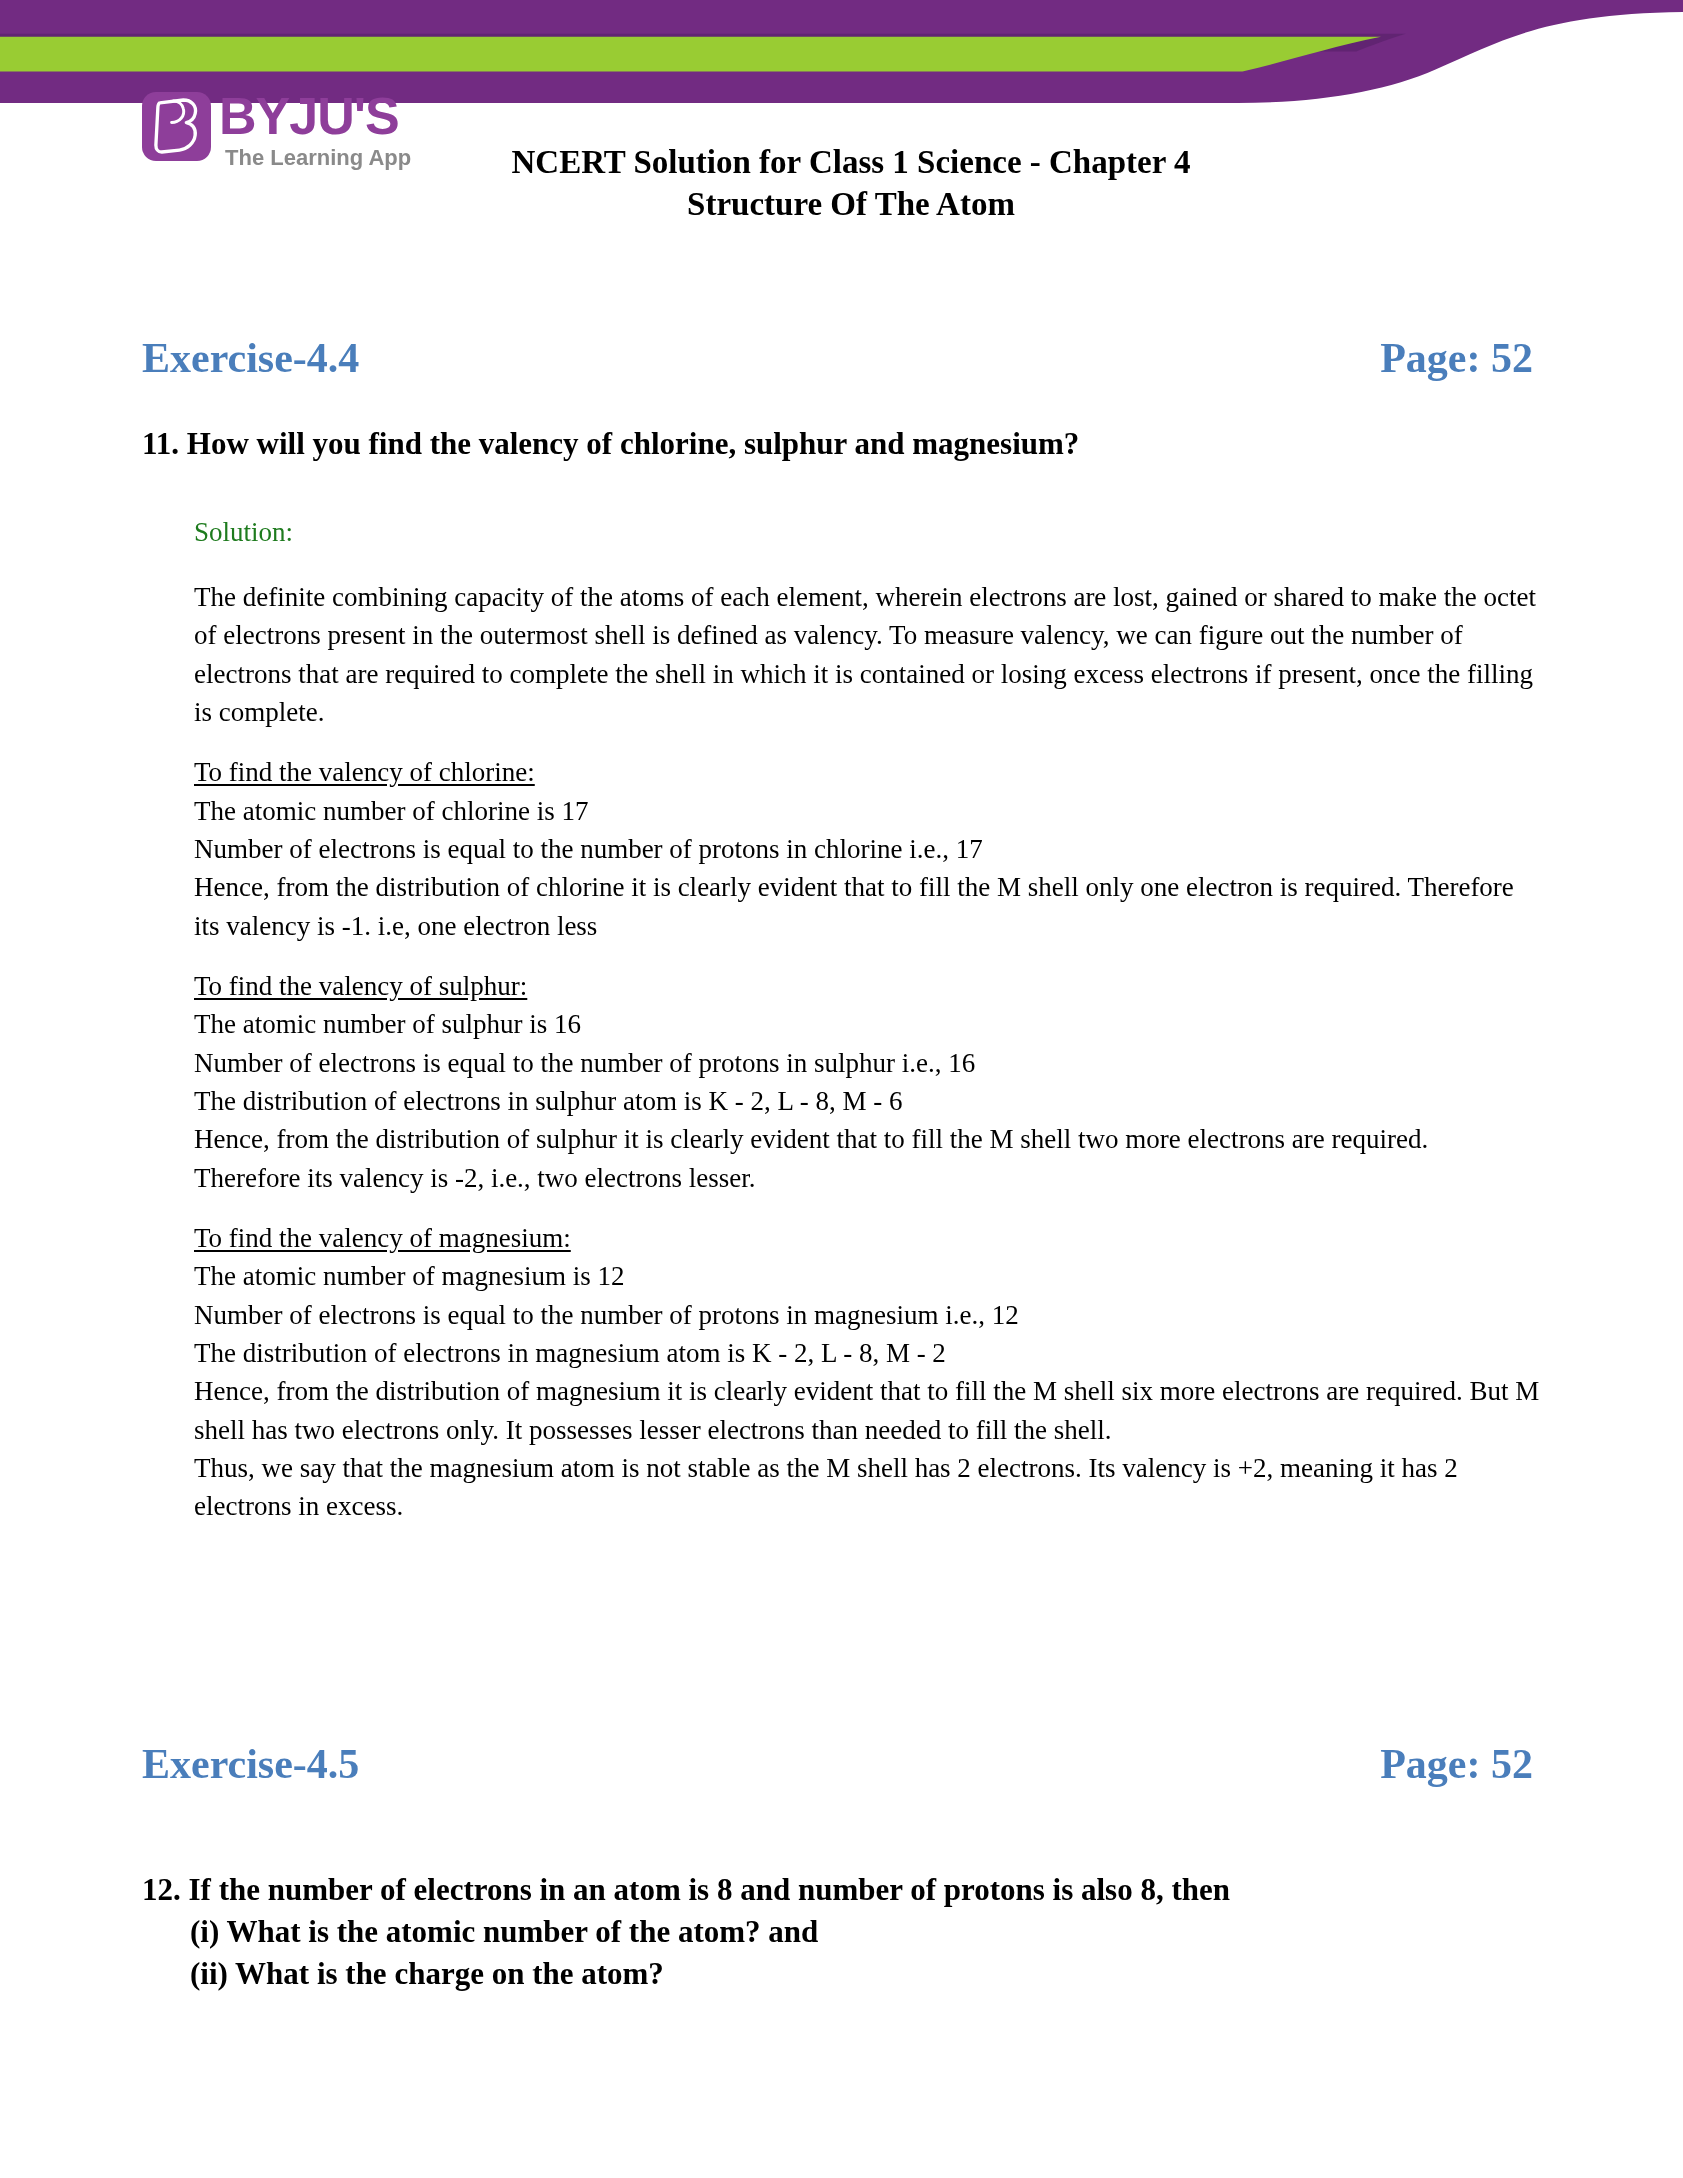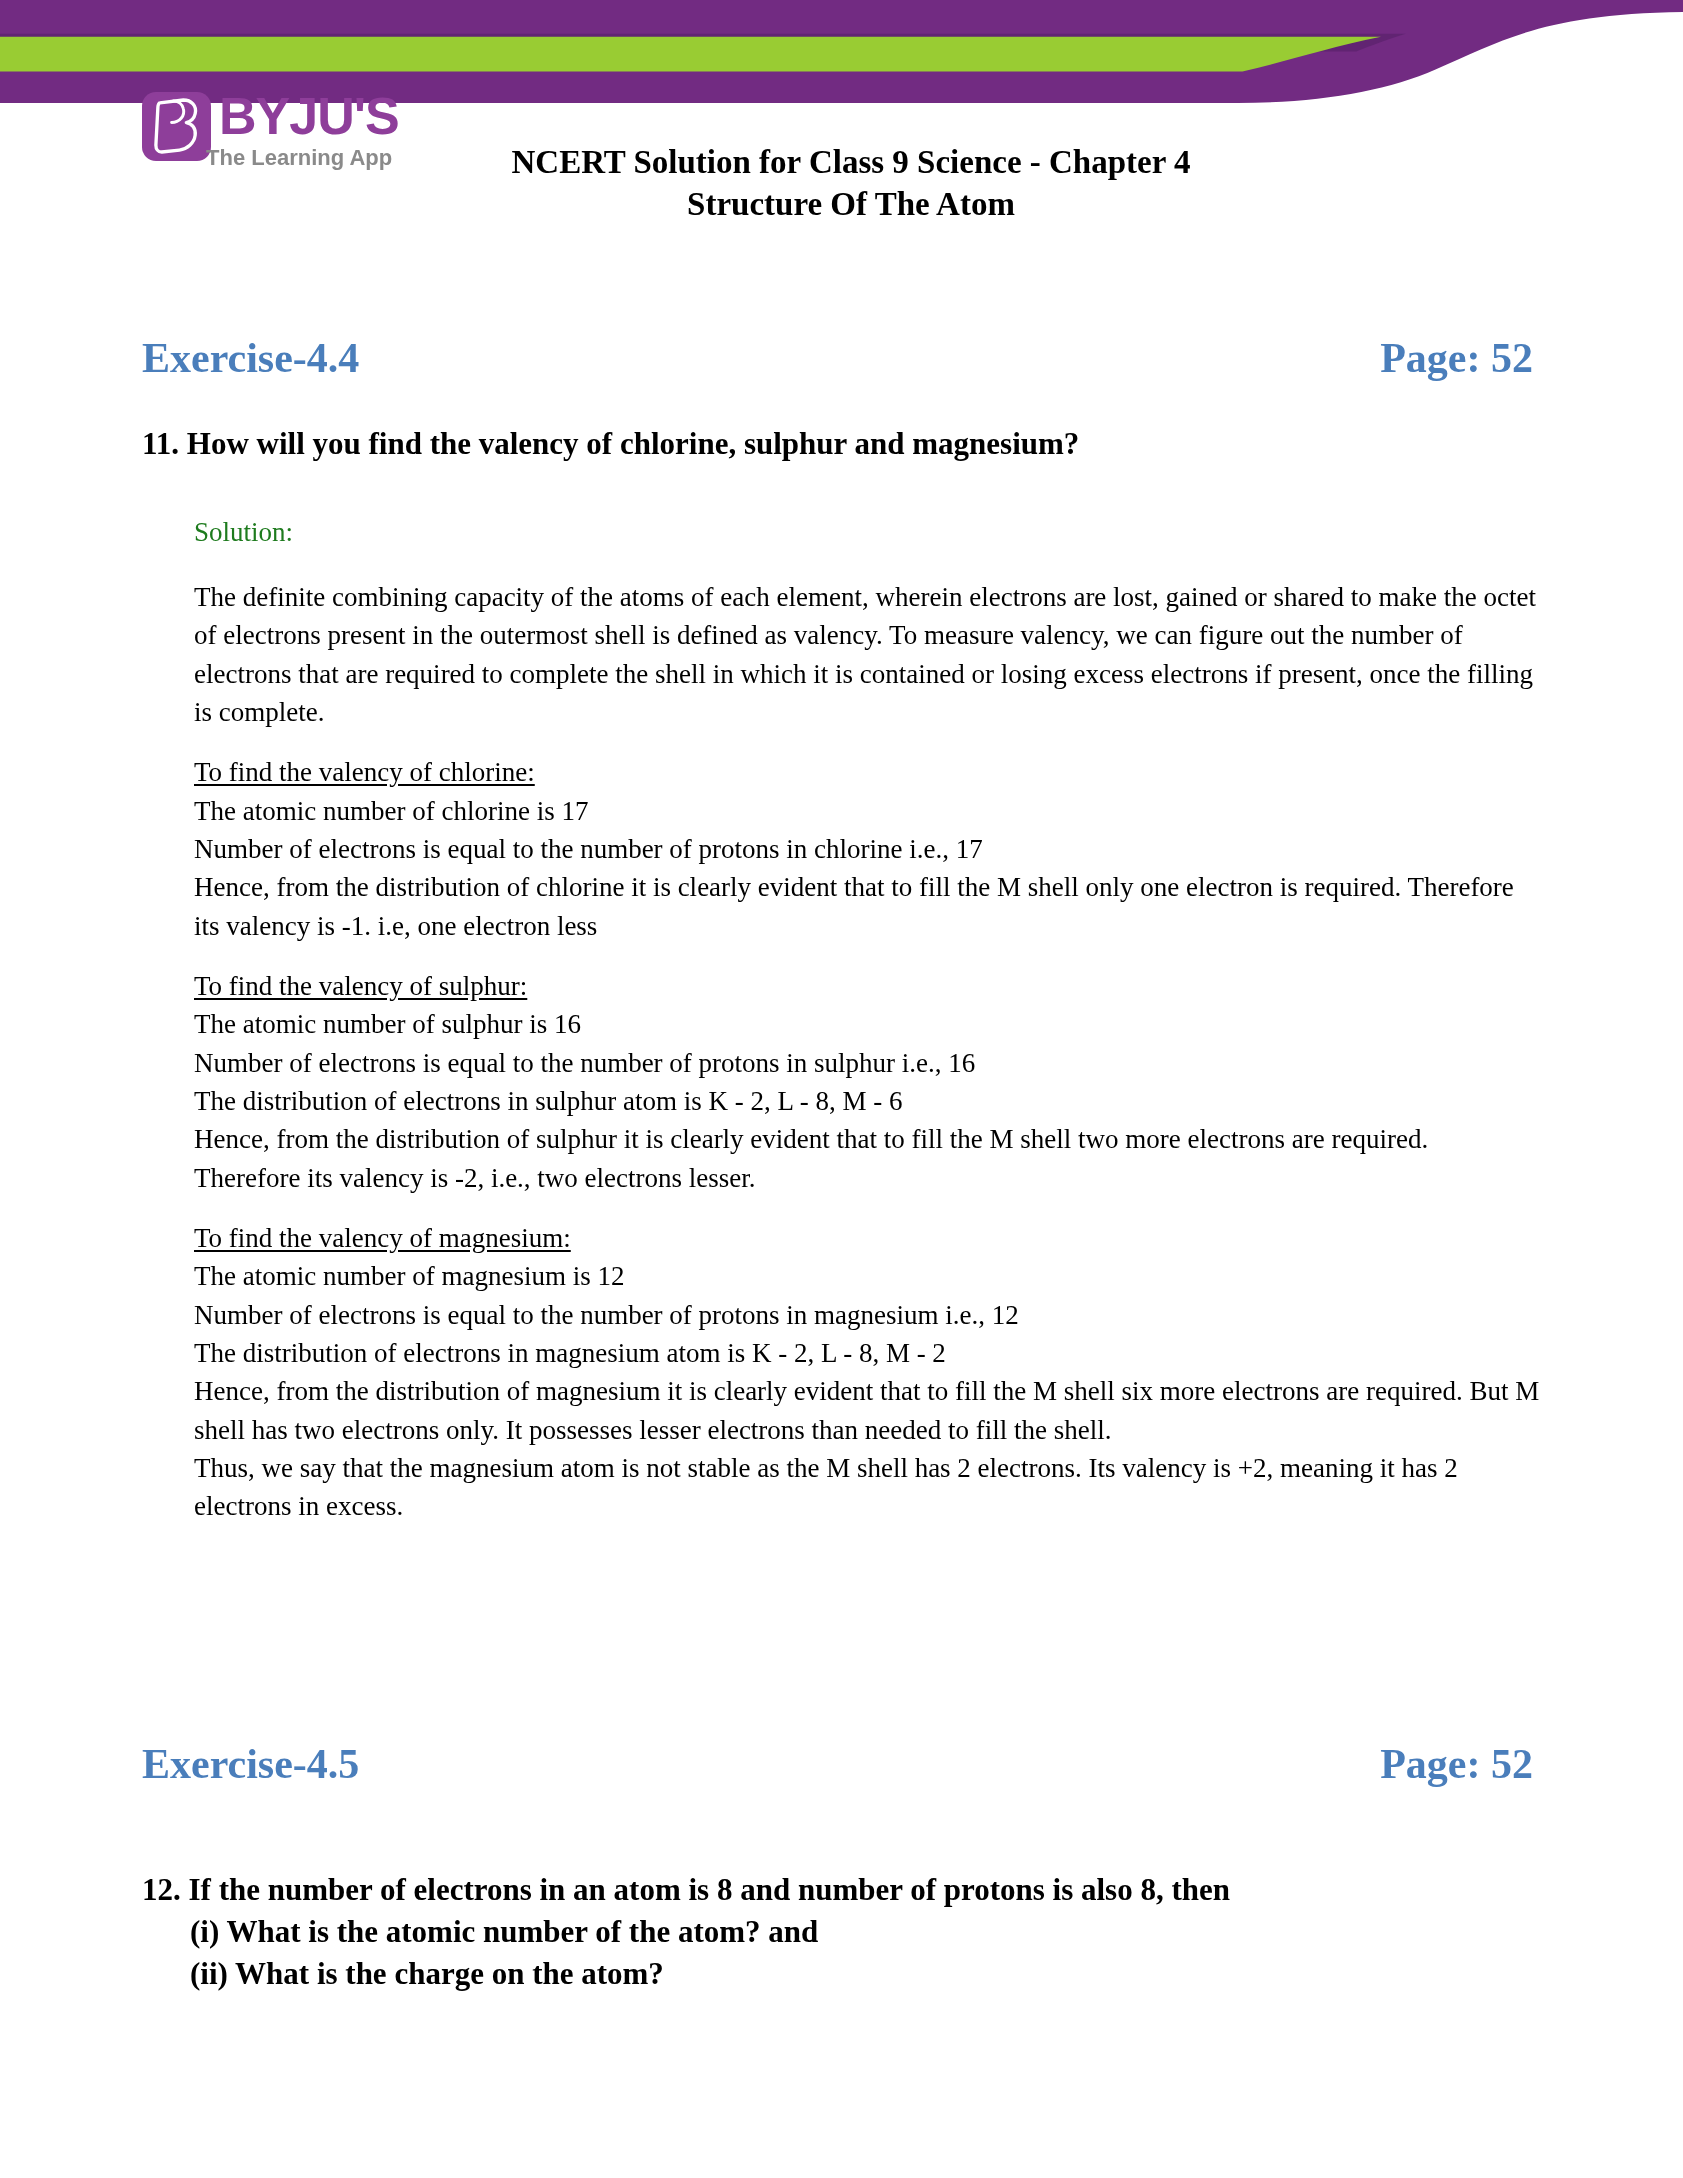--- a/index.html
+++ b/index.html
@@ -56,21 +56,21 @@
     top: -2px;
     font-family: "Liberation Sans", "DejaVu Sans", sans-serif;
     font-weight: bold;
     font-size: 52px;
     letter-spacing: -1px;
     color: #8E3E9A;
     line-height: 1;
   }
   .logo-tag {
     position: absolute;
-    left: 64px;
+    left: 83px;
     top: 55px;
     font-family: "Liberation Sans", "DejaVu Sans", sans-serif;
     font-weight: bold;
     font-size: 22px;
     color: #8A8A8A;
     line-height: 1;
   }
 
   
   .doc-title {
@@ -159,21 +159,21 @@
       <path d="M10,5 L34,2 C42,2 48,8 46,16 C45,21 41,24 37,25 C43,26 47,31 46,38
                C45,46 38,52 30,53 L12,55 C8,55 6,52 6,48 L8,10 C8,7 9,5 10,5 Z" fill="none" stroke="#ffffff" stroke-width="3.4" stroke-linejoin="round"></path>
       <path d="M22,25 C30,25 36,18 34,11 C33,6 29,3 24,3" fill="none" stroke="#ffffff" stroke-width="3.0" stroke-linecap="round"></path>
     </svg>
   </div>
   <div class="logo-word">BYJU'S</div>
   <div class="logo-tag">The Learning App</div>
 </div>
 
 <div class="doc-title">
-  <span>NCERT Solution for Class 9 Science - Chapter 4</span>
+  <span>NCERT Solution for Class 1 Science - Chapter 4</span>
   <span class="line2">Structure Of The Atom</span>
 </div>
 
 <div class="exercise-row" style="top:334px;">
   <span class="ex-label">Exercise-4.4</span>
   <span class="ex-page">Page: 52</span>
 </div>
 
 <div class="question" style="top:423px;">
   <span>11. How will you find the valency of chlorine, sulphur and magnesium?</span>

